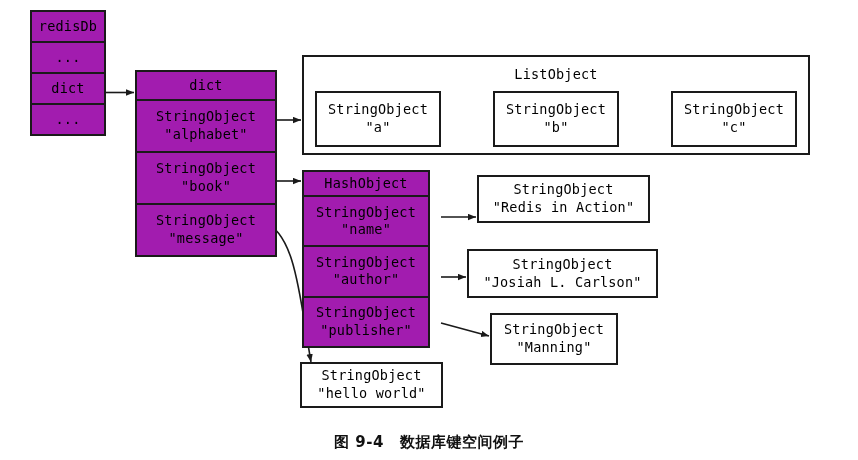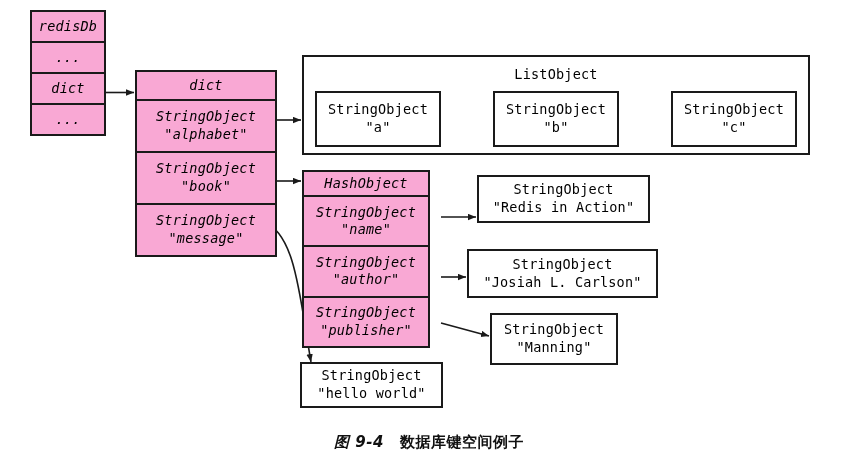--- a/index.html
+++ b/index.html
@@ -29,24 +29,23 @@
     text-align: center;
     color: #000000;
     font-size: 13.5px;
     line-height: 1.32;
     letter-spacing: 0.2px;
   }
   .tbl {
     position: absolute;
     box-sizing: border-box;
     border: 2px solid #1a1a1a;
-    background: #f9a8d4;
+    background: #a21caf;
     display: flex;
     flex-direction: column;
-    font-style: italic;
   }
   .tbl .cell {
     box-sizing: border-box;
     border-bottom: 2px solid #1a1a1a;
     display: flex;
     flex-direction: column;
     align-items: center;
     justify-content: center;
     text-align: center;
     color: #000000;
@@ -88,21 +87,21 @@
     position: absolute;
     left: 0; right: 0;
     bottom: 8px;
     text-align: center;
     font-family: "DejaVu Sans", "Liberation Sans", sans-serif;
     font-size: 15px;
     font-weight: bold;
     color: #111111;
     letter-spacing: 0.5px;
   }
-  #caption .cap-num { margin-right: 16px; font-style: italic; }
+  #caption .cap-num { margin-right: 16px; }
 </style>
 </head>
 <body>
 
 <div id="canvas">
 
   <svg id="arrows" viewBox="0 0 858 460" xmlns="http://www.w3.org/2000/svg">
     <defs>
       <marker id="ah" markerWidth="9" markerHeight="9" refX="8" refY="3.2" orient="auto" markerUnits="userSpaceOnUse">
         <path d="M0,0 L8,3.2 L0,6.4 z" fill="#1a1a1a"></path>

